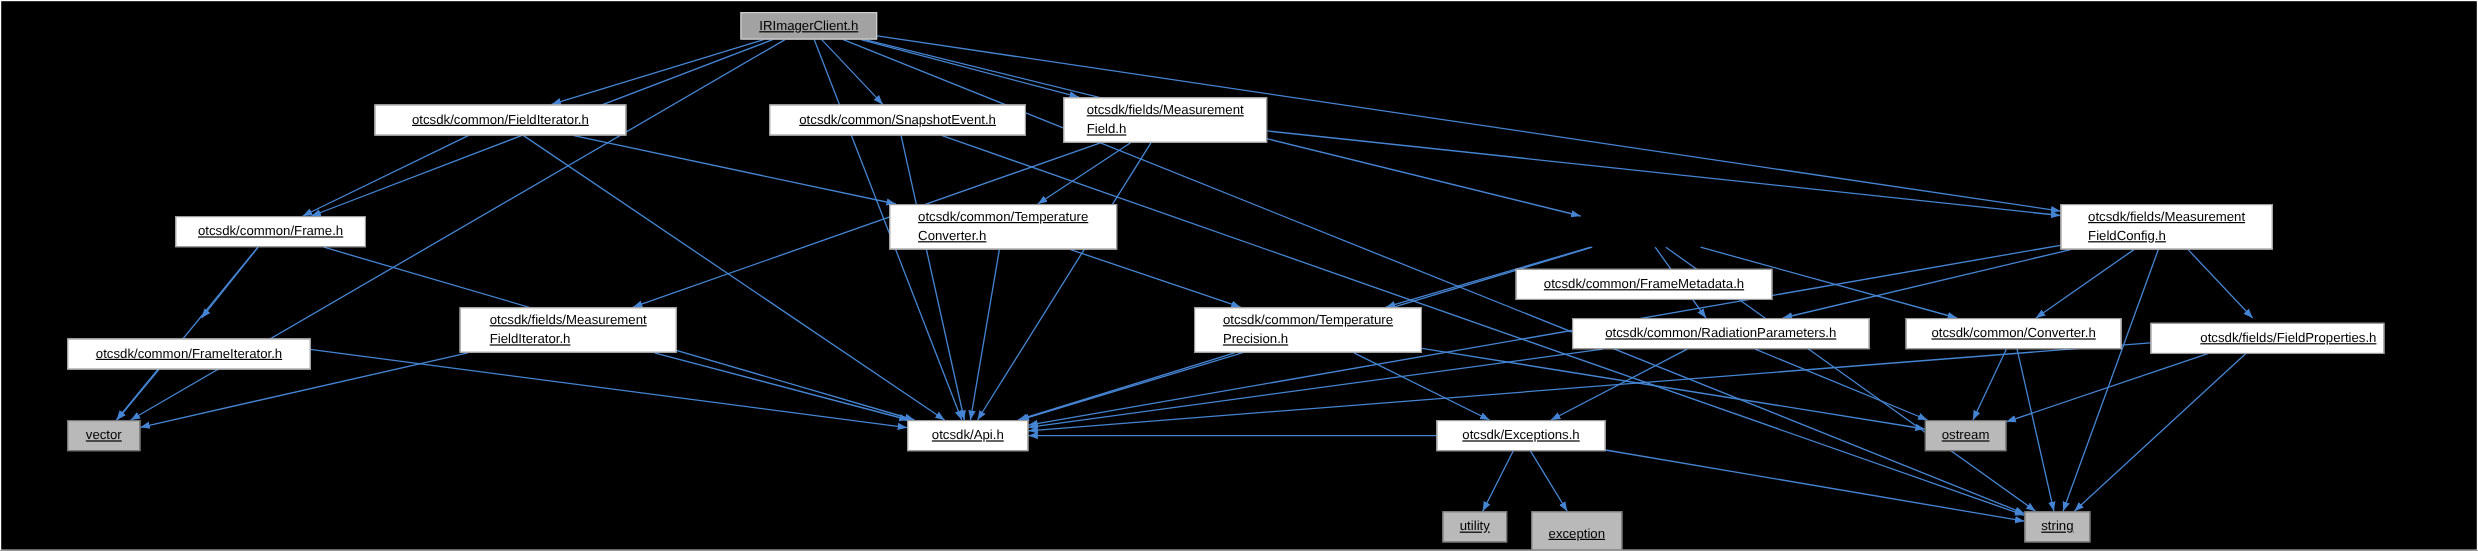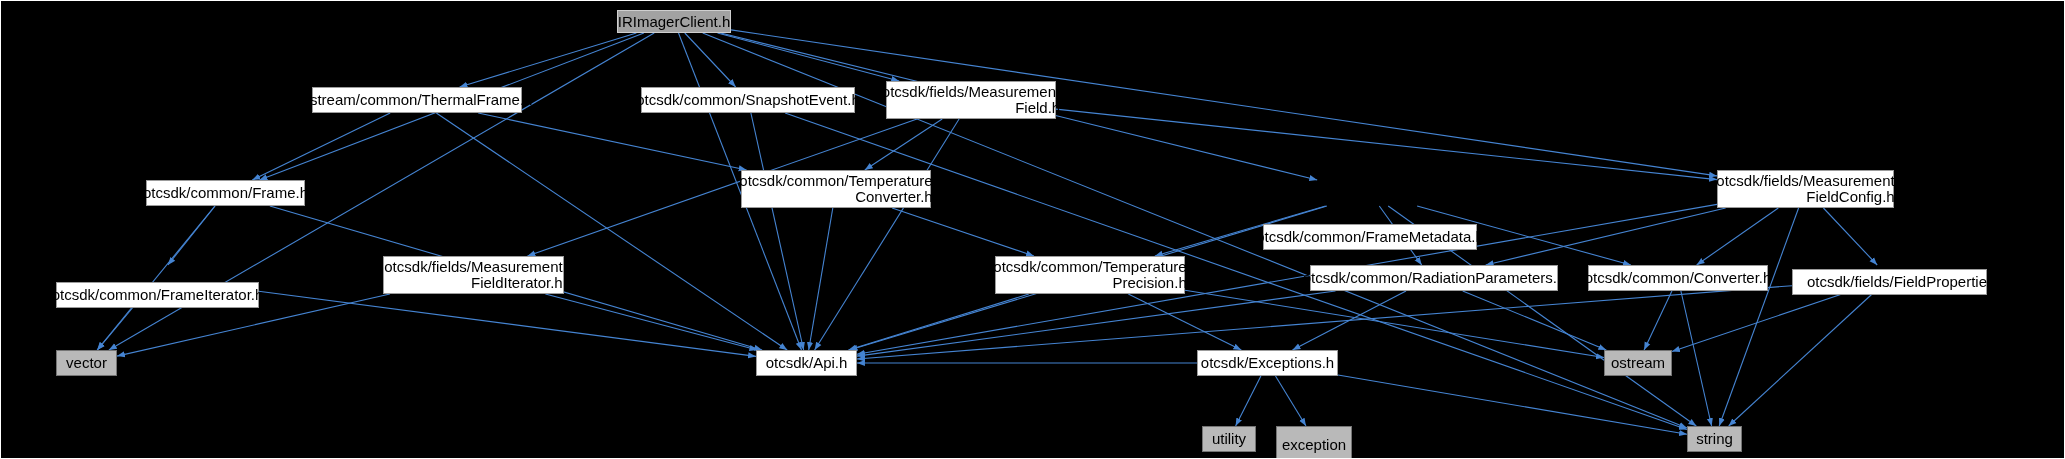--- a/index.html
+++ b/index.html
@@ -22,27 +22,28 @@
     left: 0;
     top: 0;
     z-index: 1;
   }
   .node {
     position: absolute;
     z-index: 2;
     display: flex;
     align-items: center;
     justify-content: center;
-    text-align: right;
-    font-size: 15px;
+    text-align: left;
+    font-size: 11px;
     line-height: 16px;
     color: var(--text, #000);
     white-space: pre-line;
     box-sizing: border-box;
     cursor: default;
+    text-decoration: underline;
   }
   .node.internal {
     background: var(--node-fill, #fff);
     border: 1px solid var(--node-border, #9c9c9c);
     cursor: pointer;
   }
   .node.external {
     background: var(--external-fill, #b9b9b9);
     border: 1px solid var(--external-border, #777);
   }
@@ -112,21 +113,21 @@
       <line x1="1679.9" y1="290.0" x2="1710.6" y2="425.0" class="edge" stroke="#4584d2" marker-end="url(#arrowhead)"></line>
       <line x1="1791.0" y1="284.7" x2="856.0" y2="358.0" class="edge" stroke="#4584d2" marker-end="url(#arrowhead)"></line>
       <line x1="1850.0" y1="290.0" x2="1671.0" y2="350.5" class="edge" stroke="#4584d2" marker-end="url(#arrowhead)"></line>
       <line x1="1874.4" y1="290.0" x2="1727.6" y2="425.0" class="edge" stroke="#4584d2" marker-end="url(#arrowhead)"></line>
       <line x1="1196.0" y1="362.0" x2="856.0" y2="362.0" class="edge" stroke="#4584d2" marker-end="url(#arrowhead)"></line>
       <line x1="1259.9" y1="375.0" x2="1234.6" y2="425.0" class="edge" stroke="#4584d2" marker-end="url(#arrowhead)"></line>
       <line x1="1274.5" y1="375.0" x2="1305.0" y2="425.0" class="edge" stroke="#4584d2" marker-end="url(#arrowhead)"></line>
       <line x1="1337.0" y1="374.0" x2="1686.0" y2="433.3" class="edge" stroke="#4584d2" marker-end="url(#arrowhead)"></line>
     </svg>
 <div class="node main" style="left: 616px; top: 9px; width: 114px; height: 23px;">IRImagerClient.h</div>
-    <div class="node internal" style="left: 311px; top: 86px; width: 210px; height: 26px;">ostream/common/ThermalFrame.h</div>
+    <div class="node internal" style="left: 311px; top: 86px; width: 210px; height: 26px;">otcsdk/common/FieldIterator.h</div>
     <div class="node internal" style="left: 640px; top: 86px; width: 214px; height: 26px;">otcsdk/common/SnapshotEvent.h</div>
     <div class="node internal" style="left: 885px; top: 80px; width: 170px; height: 38px;">otcsdk/fields/Measurement
 Field.h</div>
     <div class="node internal" style="left: 145px; top: 179px; width: 159px; height: 26px;">otcsdk/common/Frame.h</div>
     <div class="node internal" style="left: 740px; top: 169px; width: 190px; height: 38px;">otcsdk/common/Temperature
 Converter.h</div>
     <div class="node internal" style="left: 1262px; top: 179px; width: 214px; height: 26px; margin-top: 44px;">otcsdk/common/FrameMetadata.h</div>
     <div class="node internal" style="left: 1716px; top: 169px; width: 177px; height: 38px;">otcsdk/fields/Measurement
 FieldConfig.h</div>
     <div class="node internal" style="left: 55px; top: 264px; width: 203px; height: 26px; margin-top: 17px;">otcsdk/common/FrameIterator.h</div>

